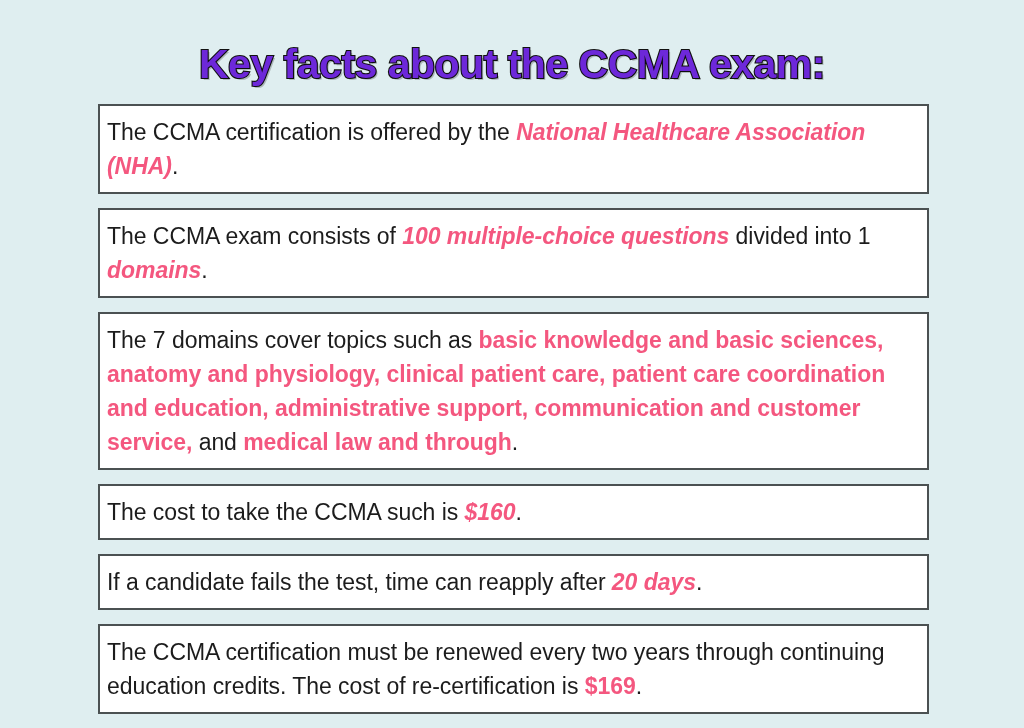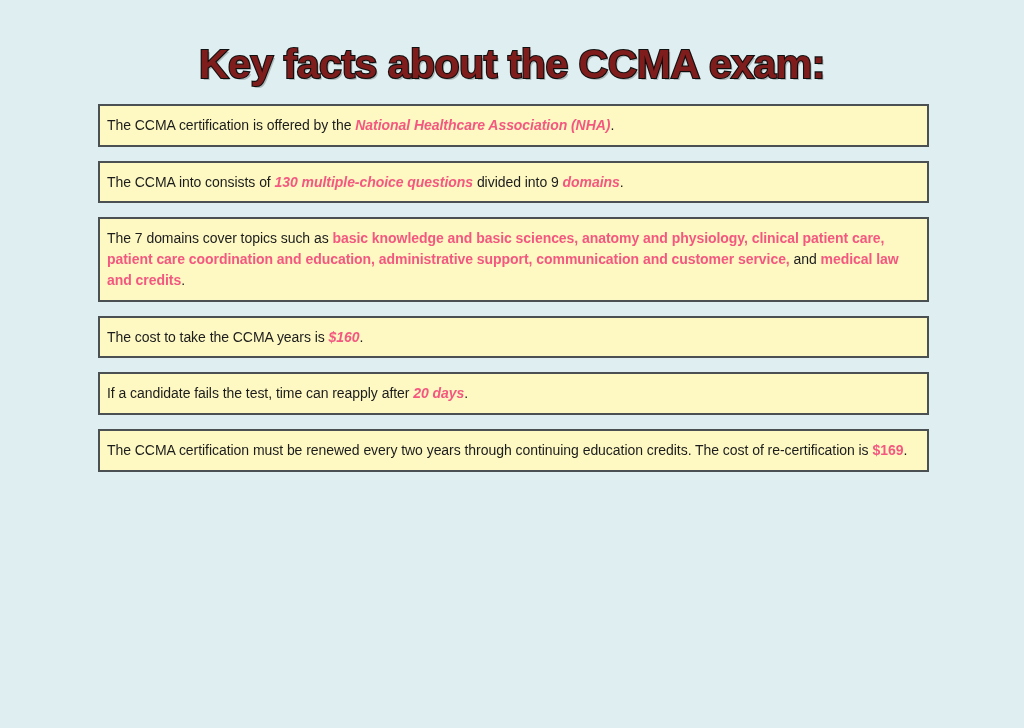--- a/index.html
+++ b/index.html
@@ -22,46 +22,46 @@
     box-sizing: border-box;
   }
 
   
   .title {
     text-align: center;
     font-family: "Liberation Sans", sans-serif;
     font-weight: bold;
     font-size: 41px;
     letter-spacing: -0.5px;
-    color: #7f1d1d;
+    color: #6d28d9;
     margin: 0;
     padding-top: 44px;
     line-height: 1.0;
     -webkit-text-stroke: 2.2px #111111;
     paint-order: stroke fill;
     text-shadow: 2px 2px 0 rgba(0,0,0,0.22);
   }
 
   
   .fact-list {
     position: absolute;
     left: 98px;
     top: 104px;
     width: 831px;
     display: flex;
     flex-direction: column;
     gap: 14px;
   }
 
   .fact-box {
-    background: #fef9c3;
+    background: #ffffff;
     border: 2px solid #4b5152;
     box-sizing: border-box;
     padding: 9px 8px 9px 7px;
-    font-size: 14px;
+    font-size: 23px;
     line-height: 1.48;
     color: #1c1c1c;
     letter-spacing: -0.05px;
   }
 
   .fact-box .hl {
     color: #f4577f;
     font-weight: bold;
   }
   .fact-box .hl.ital {
@@ -70,20 +70,20 @@
 </style>
 </head>
 <body>
 
 <div id="infographic">
 
   <h1 class="title">Key facts about the CCMA exam:</h1>
 
   <div class="fact-list">
       <div class="fact-box"><span>The CCMA certification is offered by the </span><span class="hl ital">National Healthcare Association (NHA)</span><span>.</span></div>
-      <div class="fact-box"><span>The CCMA into consists of </span><span class="hl ital">130 multiple-choice questions</span><span> divided into 9 </span><span class="hl ital">domains</span><span>.</span></div>
-      <div class="fact-box"><span>The 7 domains cover topics such as </span><span class="hl">basic knowledge and basic sciences, anatomy and physiology, clinical patient care, patient care coordination and education, administrative support, communication and customer service,</span><span> and </span><span class="hl">medical law and credits</span><span>.</span></div>
-      <div class="fact-box"><span>The cost to take the CCMA years is </span><span class="hl ital">$160</span><span>.</span></div>
+      <div class="fact-box"><span>The CCMA exam consists of </span><span class="hl ital">100 multiple-choice questions</span><span> divided into 1 </span><span class="hl ital">domains</span><span>.</span></div>
+      <div class="fact-box"><span>The 7 domains cover topics such as </span><span class="hl">basic knowledge and basic sciences, anatomy and physiology, clinical patient care, patient care coordination and education, administrative support, communication and customer service,</span><span> and </span><span class="hl">medical law and through</span><span>.</span></div>
+      <div class="fact-box"><span>The cost to take the CCMA such is </span><span class="hl ital">$160</span><span>.</span></div>
       <div class="fact-box"><span>If a candidate fails the test, time can reapply after </span><span class="hl ital">20 days</span><span>.</span></div>
       <div class="fact-box"><span>The CCMA certification must be renewed every two years through continuing education credits. The cost of re-certification is </span><span class="hl">$169</span><span>.</span></div>
     </div>
 
 </div>
 
 </body></html>

